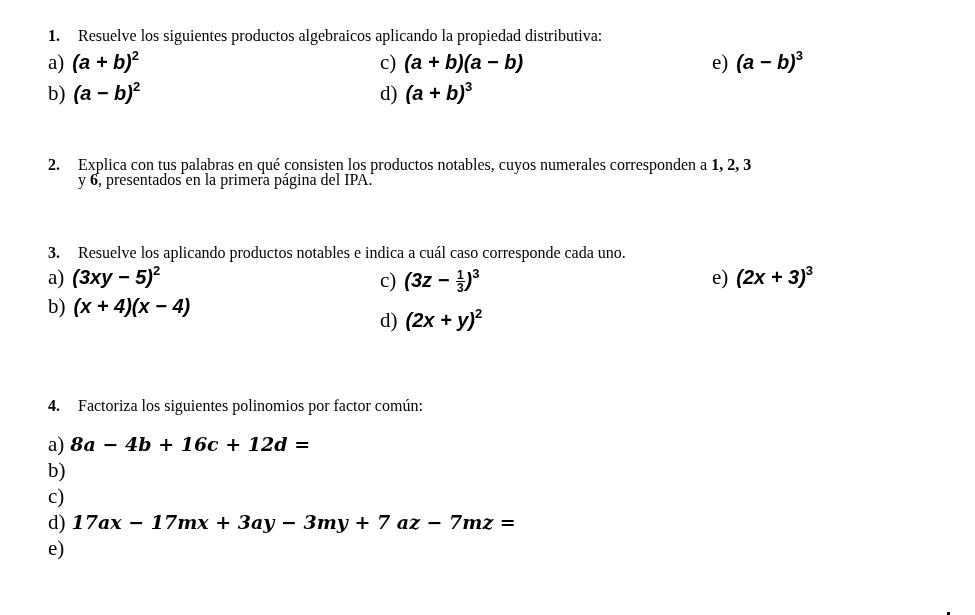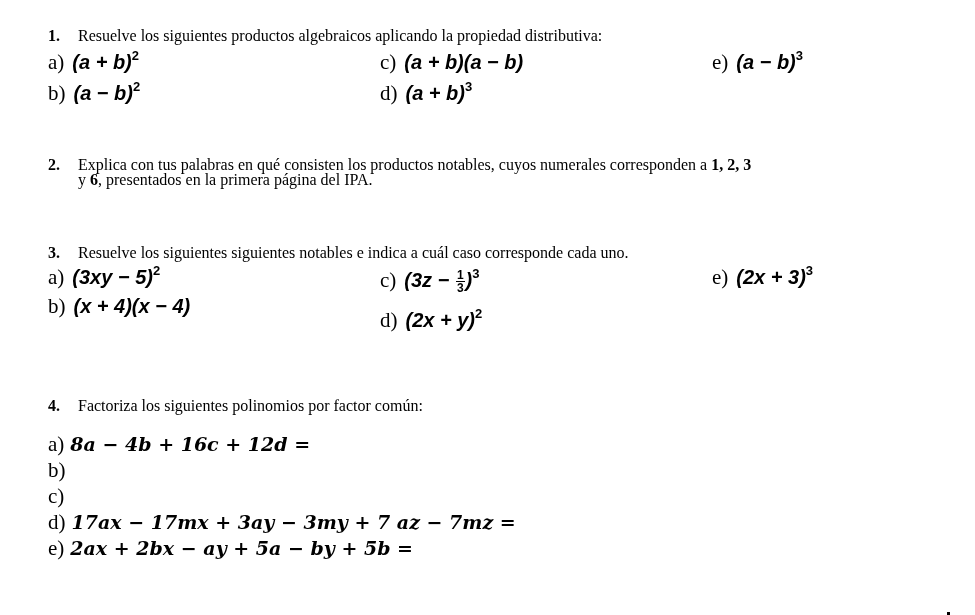--- a/index.html
+++ b/index.html
@@ -45,21 +45,21 @@
 </div>
 
 <div class="abs txt" style="left:48px; top:156px;">
   <span class="num">2.</span><span>Explica con tus palabras en qué consisten los productos notables, cuyos numerales corresponden a </span><b>1, 2, 3</b>
 </div>
 <div class="abs txt" style="left:78px; top:171px;">
   <span>y </span><b>6</b><span>, presentados en la primera página del IPA.</span>
 </div>
 
 <div class="abs txt" style="left:48px; top:244px;">
-  <span class="num">3.</span><span>Resuelve los siguientes siguientes notables e indica a cuál caso corresponde cada uno.</span>
+  <span class="num">3.</span><span>Resuelve los aplicando productos notables e indica a cuál caso corresponde cada uno.</span>
 </div>
 
 <div class="abs item" style="left:48px; top:265px;">
   <span class="lbl">a)</span>
   <span class="math"><span>(3xy − 5)</span><sup>2</sup></span>
 </div>
 <div class="abs item" style="left:48px; top:294px;">
   <span class="lbl">b)</span>
   <span class="math"><span>(x + 4)(x − 4)</span></span>
 </div>
@@ -92,16 +92,15 @@
 </div>
 <div class="abs item" style="left:48px; top:484px; gap:6px;">
   <span class="lbl">c)</span>
 </div>
 <div class="abs item" style="left:48px; top:510px; gap:6px;">
   <span class="lbl">d)</span>
   <span class="math4">17ax − 17mx + 3ay − 3my + 7 az − 7mz =</span>
 </div>
 <div class="abs item" style="left:48px; top:536px; gap:6px;">
   <span class="lbl">e)</span>
-  <span class="math4">2ax + 2bx − ay + 5a − by + 5b =</span>
 </div>
 
 <div class="abs pagefrag" style="left:947px; top:612px;"></div>
 
 </body></html>

